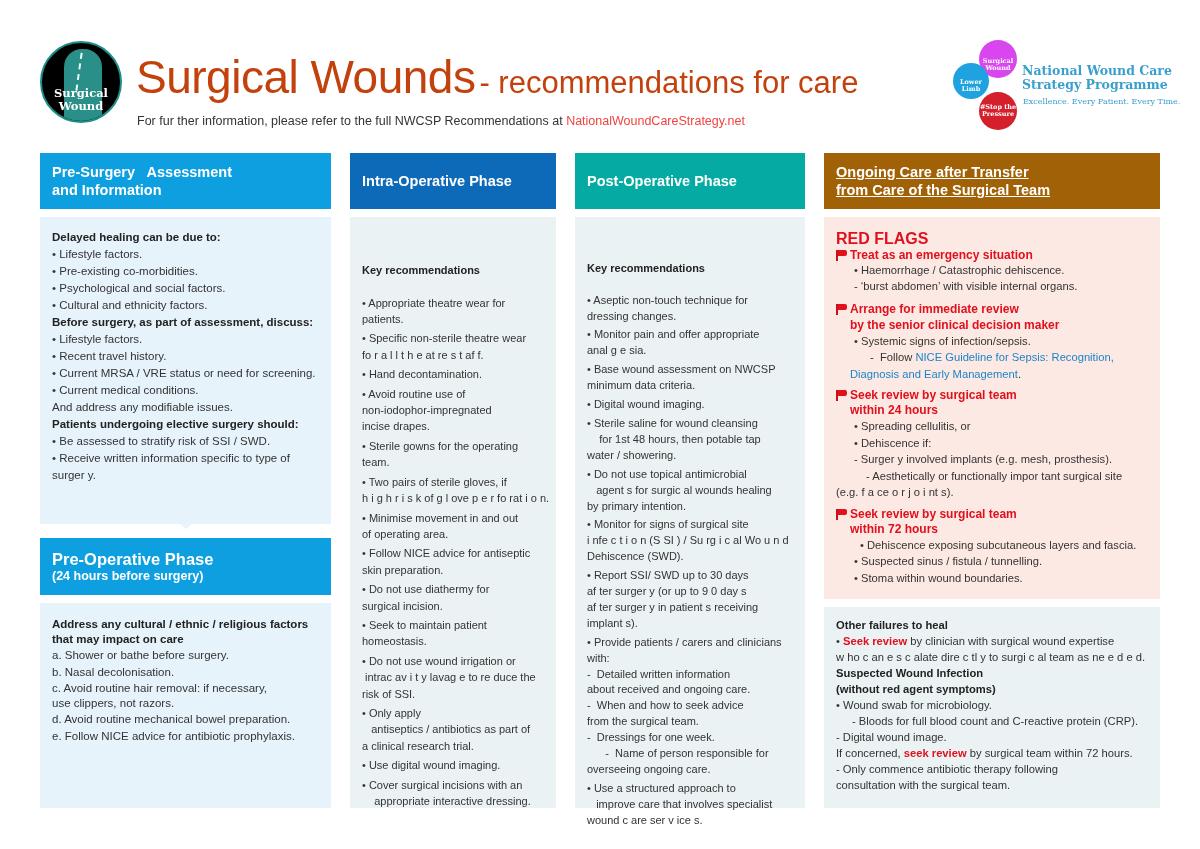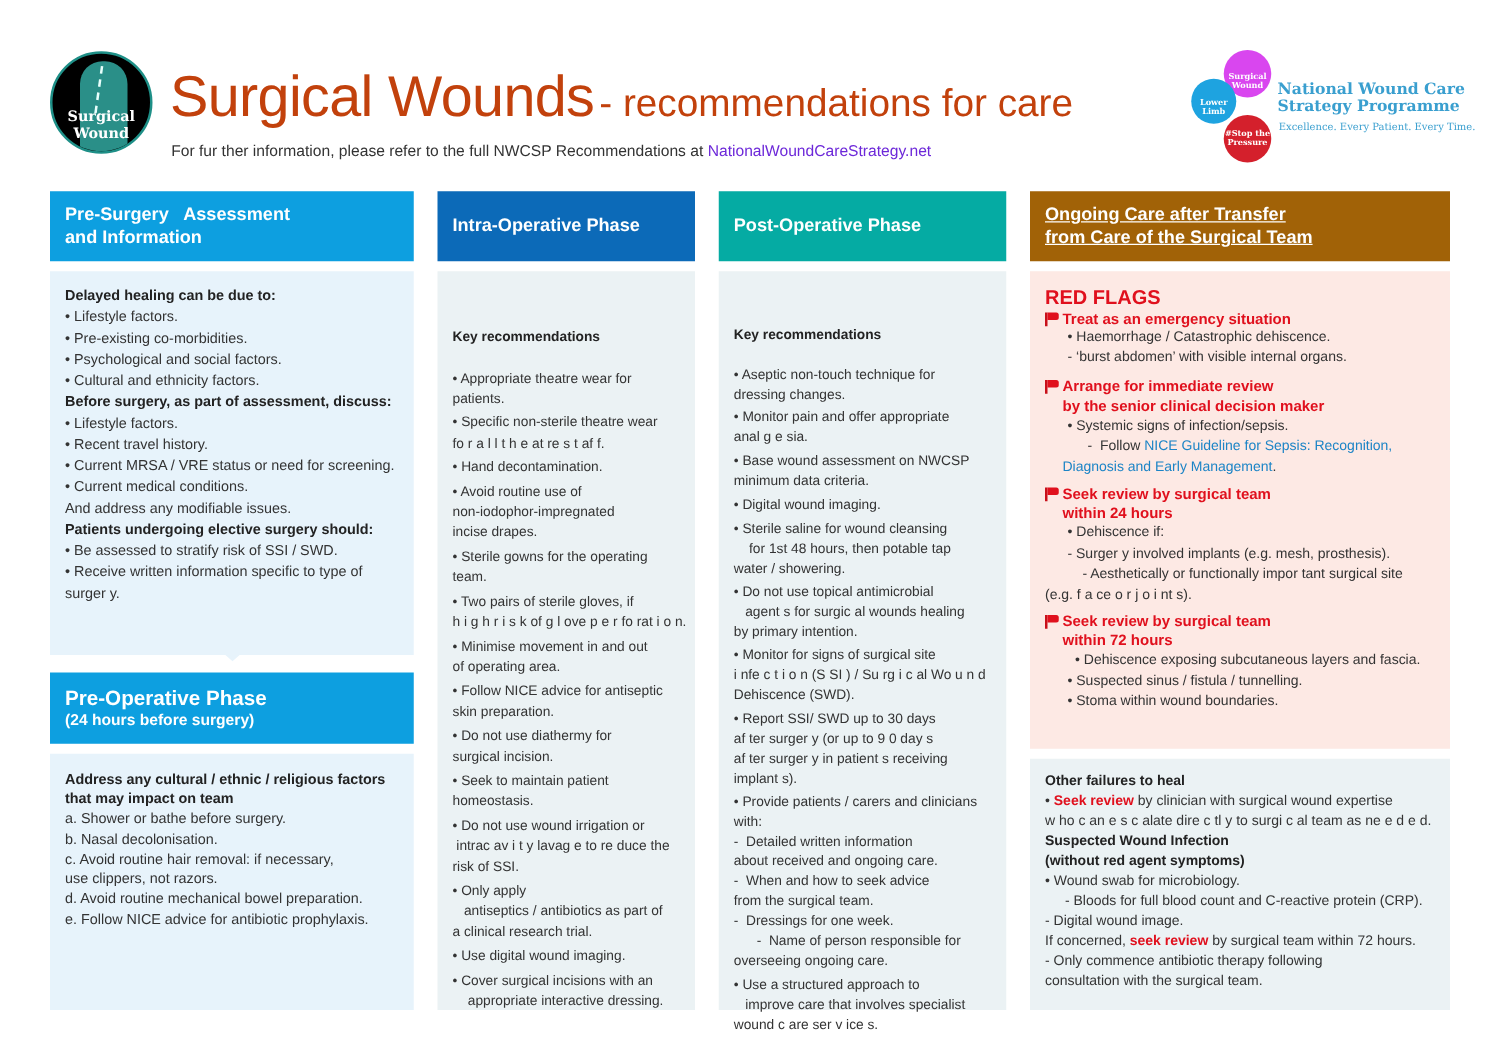--- a/index.html
+++ b/index.html
@@ -15,21 +15,21 @@
     border-left: 2px dashed #e8fffc; transform: rotate(8deg); }
   .logo-left .logo-text { position: absolute; left: 0; right: 0; top: 44px; text-align: center; color: #fff;
     font-family: "DejaVu Serif", serif; font-weight: bold; font-size: 11.5px; line-height: 13px; }
 
   .title { position: absolute; left: 136px; top: 50px; color: #c2410c; white-space: nowrap;
     font-family: "Liberation Sans", sans-serif; }
   .title .main { font-size: 46px; letter-spacing: -0.5px; }
   .title .sub { font-size: 31px; margin-left: 4px; }
   .subtitle { position: absolute; left: 137px; top: 114px; font-size: 12.5px; color: #333;
     font-family: "Liberation Sans", sans-serif; white-space: nowrap; }
-  .subtitle .link { color: #6d28d9; }
+  .subtitle .link { color: #ef4444; }
 
   .logo-right { position: absolute; left: 950px; top: 40px; width: 220px; height: 95px; }
   .circ { position: absolute; border-radius: 50%; color: #fff; font-family: "DejaVu Serif", serif;
     font-weight: bold; font-size: 6.5px; text-align: center; line-height: 7px; display: flex;
     align-items: flex-end; justify-content: center; padding-bottom: 6px; }
   .circ.c1 { left: 29px; top: 0; width: 38px; height: 38px; background: #d946ef; }
   .circ.c2 { left: 3px; top: 23px; width: 36px; height: 36px; background: #1ea3e0; }
   .circ.c3 { left: 29px; top: 52px; width: 38px; height: 38px; background: #d4202c; align-items: center; padding-bottom: 0; }
   .nw-title { position: absolute; left: 72px; top: 24px; color: #3a9fcf; font-family: "DejaVu Serif", serif;
     font-weight: bold; font-size: 12.5px; line-height: 14px; white-space: nowrap; }
@@ -120,21 +120,21 @@
 <div class="notch"></div>
 
 <div class="hdr c1h" style="position:absolute;left:40px;top:538px;width:291px;height:57px;">
   <div>
     <div style="font-size:16.5px;line-height:19px;">Pre-Operative Phase</div>
     <div style="font-size:12.5px;line-height:15px;">(24 hours before surgery)</div>
   </div>
 </div>
 <div class="panel bg-blue" style="left:40px;top:603px;width:291px;height:205px;">
   <p class="h" style="line-height:15px;margin-top:2px;">Address any cultural / ethnic / religious factors</p>
-  <p class="h" style="line-height:15px;">that may impact on team</p>
+  <p class="h" style="line-height:15px;">that may impact on care</p>
   <p class="gap2">a. Shower or bathe before surgery.</p>
   <p class="gap2">b. Nasal decolonisation.</p>
   <p class="gap2" style="line-height:15px;">c. Avoid routine hair removal: if necessary,</p>
   <p style="line-height:15px;">use clippers, not razors.</p>
   <p class="gap2">d. Avoid routine mechanical bowel preparation.</p>
   <p class="gap2">e. Follow NICE advice for antibiotic prophylaxis.</p>
 </div>
 
 <div class="hdr c2h" style="position:absolute;left:350px;top:153px;width:206px;">
   <span>Intra-Operative Phase</span>
@@ -164,20 +164,21 @@
   <p class="ind">-  ‘burst abdomen’ with visible internal organs.</p>
 
   <p class="redh" style="margin-top:6px;line-height:16px;"><span class="flag"></span><span>Arrange for immediate review</span></p>
   <p class="redh ind" style="padding-left:14px;line-height:16px;">by the senior clinical decision maker</p>
   <p class="ind">• Systemic signs of infection/sepsis.</p>
   <p style="padding-left:34px;"><span style="white-space:pre">-  Follow </span><span class="lnk">NICE Guideline for Sepsis: Recognition,</span></p>
   <p style="padding-left:14px;"><span class="lnk">Diagnosis and Early Management</span><span>.</span></p>
 
   <p class="redh" style="margin-top:6px;line-height:15px;"><span class="flag"></span><span>Seek review by surgical team</span></p>
   <p class="redh" style="padding-left:14px;line-height:15px;">within 24 hours</p>
+  <p class="ind gap">• Spreading cellulitis, or</p>
   <p class="ind gap">• Dehiscence if:</p>
   <p class="ind gap">-  Surger y involved implants (e.g. mesh, prosthesis).</p>
   <p style="padding-left:30px;">-  Aesthetically or functionally impor tant surgical site</p>
   <p>(e.g. f a ce o r j o i nt s).</p>
 
   <p class="redh" style="margin-top:6px;line-height:15px;"><span class="flag"></span><span>Seek review by surgical team</span></p>
   <p class="redh" style="padding-left:14px;line-height:15px;">within 72 hours</p>
   <p class="gap" style="padding-left:24px;">• Dehiscence exposing subcutaneous layers and fascia.</p>
   <p class="ind gap">• Suspected sinus / fistula / tunnelling.</p>
   <p class="ind gap">• Stoma within wound boundaries.</p>

